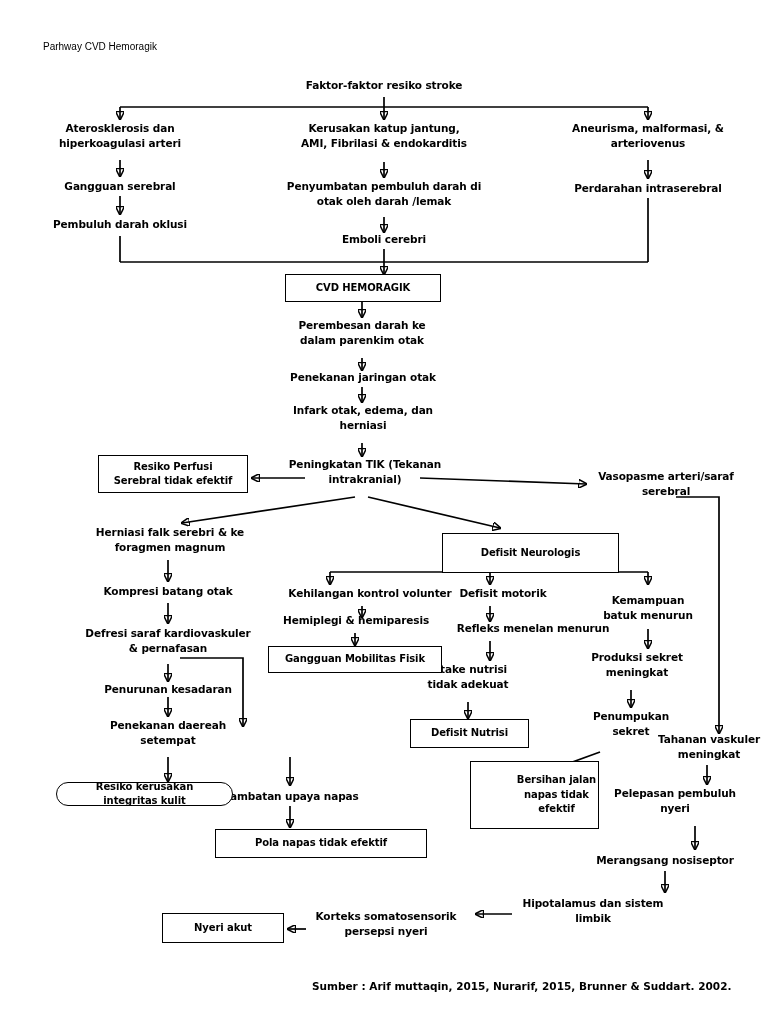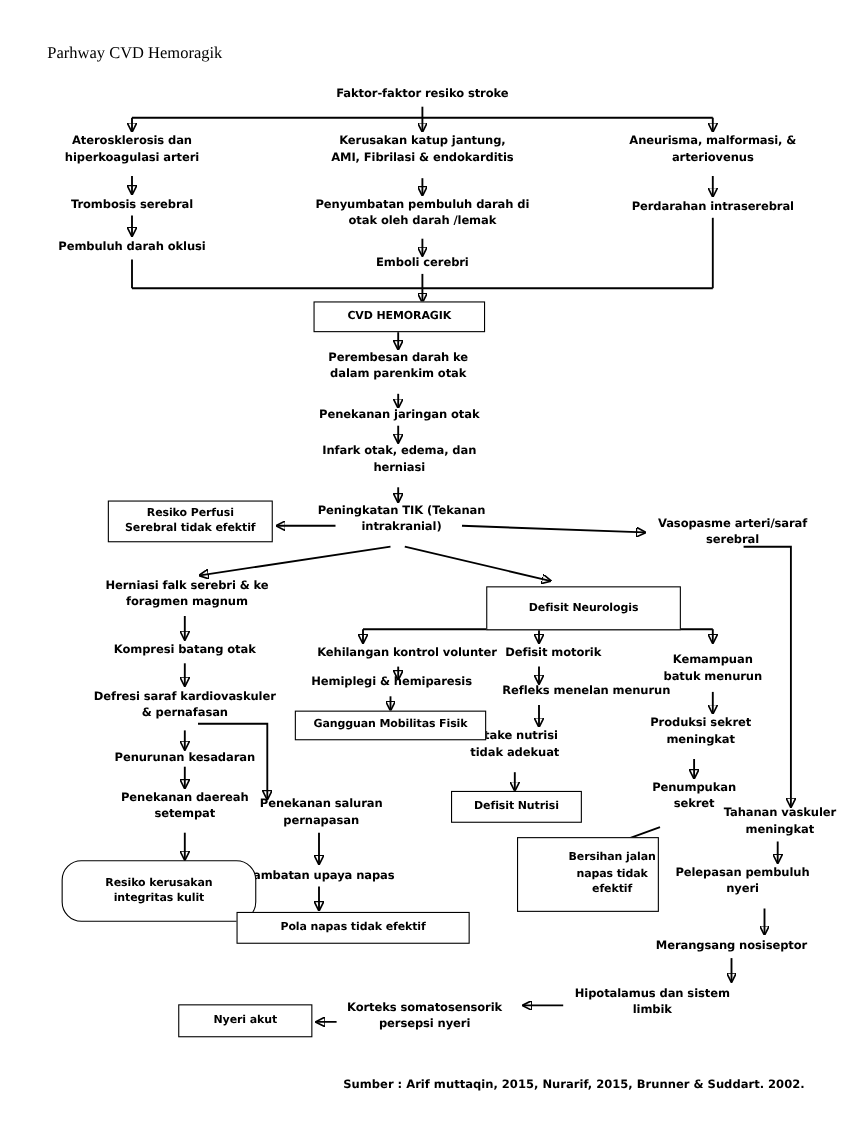--- a/index.html
+++ b/index.html
@@ -11,22 +11,22 @@
   #page {
     position: relative;
     width: 768px;
     height: 1024px;
     background: #ffffff;
     overflow: hidden;
     font-family: "DejaVu Sans", "Liberation Sans", sans-serif;
   }
   .title {
     position: absolute;
-    font-family: Liberation Serif, serif;
-    font-size: 15px;
+    font-family: Liberation Sans, sans-serif;
+    font-size: 10px;
     color: #000;
     white-space: nowrap;
   }
   
   .node {
     position: absolute;
     font-size: 10.5px;
     font-weight: bold;
     color: #000;
     text-align: center;
@@ -163,21 +163,21 @@
 
   <div class="node" style="left:40px; top:121px; width:160px;">Aterosklerosis dan
 hiperkoagulasi arteri</div>
 
   <div class="node" style="left:249px; top:121px; width:270px;">Kerusakan katup jantung,
 AMI, Fibrilasi &amp; endokarditis</div>
 
   <div class="node" style="left:548px; top:121px; width:200px;">Aneurisma, malformasi, &amp;
 arteriovenus</div>
 
-  <div class="node" style="left:45px; top:179px; width:150px;">Trombosis serebral</div>
+  <div class="node" style="left:45px; top:179px; width:150px;">Gangguan serebral</div>
 
   <div class="node" style="left:244px; top:179px; width:280px;">Penyumbatan pembuluh darah di
 otak oleh darah /lemak</div>
 
   <div class="node" style="left:560px; top:181px; width:176px;">Perdarahan intraserebral</div>
 
   <div class="node" style="left:38px; top:217px; width:164px;">Pembuluh darah oklusi</div>
 
   <div class="node" style="left:312px; top:232px; width:144px;">Emboli cerebri</div>
 
@@ -218,22 +218,20 @@
 meningkat</div>
 
   <div class="node" style="left:82px; top:682px; width:172px;">Penurunan kesadaran</div>
 
   <div class="node" style="left:412px; top:662px; width:112px;">Intake nutrisi
 tidak adekuat</div>
 
   <div class="node" style="left:84px; top:718px; width:168px;">Penekanan daereah
 setempat</div>
 
-  <div class="node" style="left:202px; top:724px; width:180px;">Penekanan saluran
-pernapasan</div>
 
   <div class="node" style="left:573px; top:709px; width:116px;">Penumpukan
 sekret</div>
 
   <div class="node" style="left:651px; top:732px; width:116px;">Tahanan vaskuler
 meningkat</div>
 
   <div class="node" style="left:612px; top:786px; width:126px;">Pelepasan pembuluh
 nyeri</div>
 
@@ -251,21 +249,21 @@
 
   <div class="boxnode" style="left:98px; top:455px; width:150px; height:38px;">Resiko Perfusi
 Serebral tidak efektif</div>
 
   <div class="boxnode" style="left:442px; top:533px; width:177px; height:40px;">Defisit Neurologis</div>
 
   <div class="boxnode" style="left:268px; top:646px; width:174px; height:27px;">Gangguan Mobilitas Fisik</div>
 
   <div class="boxnode" style="left:410px; top:719px; width:119px; height:29px;">Defisit Nutrisi</div>
 
-  <div class="boxnode" style="left:56px; top:782px; width:177px; height:56px;border-radius:18px;">Resiko kerusakan
+  <div class="boxnode" style="left:56px; top:782px; width:177px; height:24px;border-radius:18px;">Resiko kerusakan
 integritas kulit</div>
 
   <div class="boxnode" style="left:470px; top:761px; width:129px; height:68px;padding-left:44px;">Bersihan jalan
 napas tidak
 efektif</div>
 
   <div class="boxnode" style="left:190px; top:829px; width:212px; height:29px;margin-left:25px;">Pola napas tidak efektif</div>
 
   <div class="boxnode" style="left:162px; top:913px; width:122px; height:30px;">Nyeri akut</div>
 

